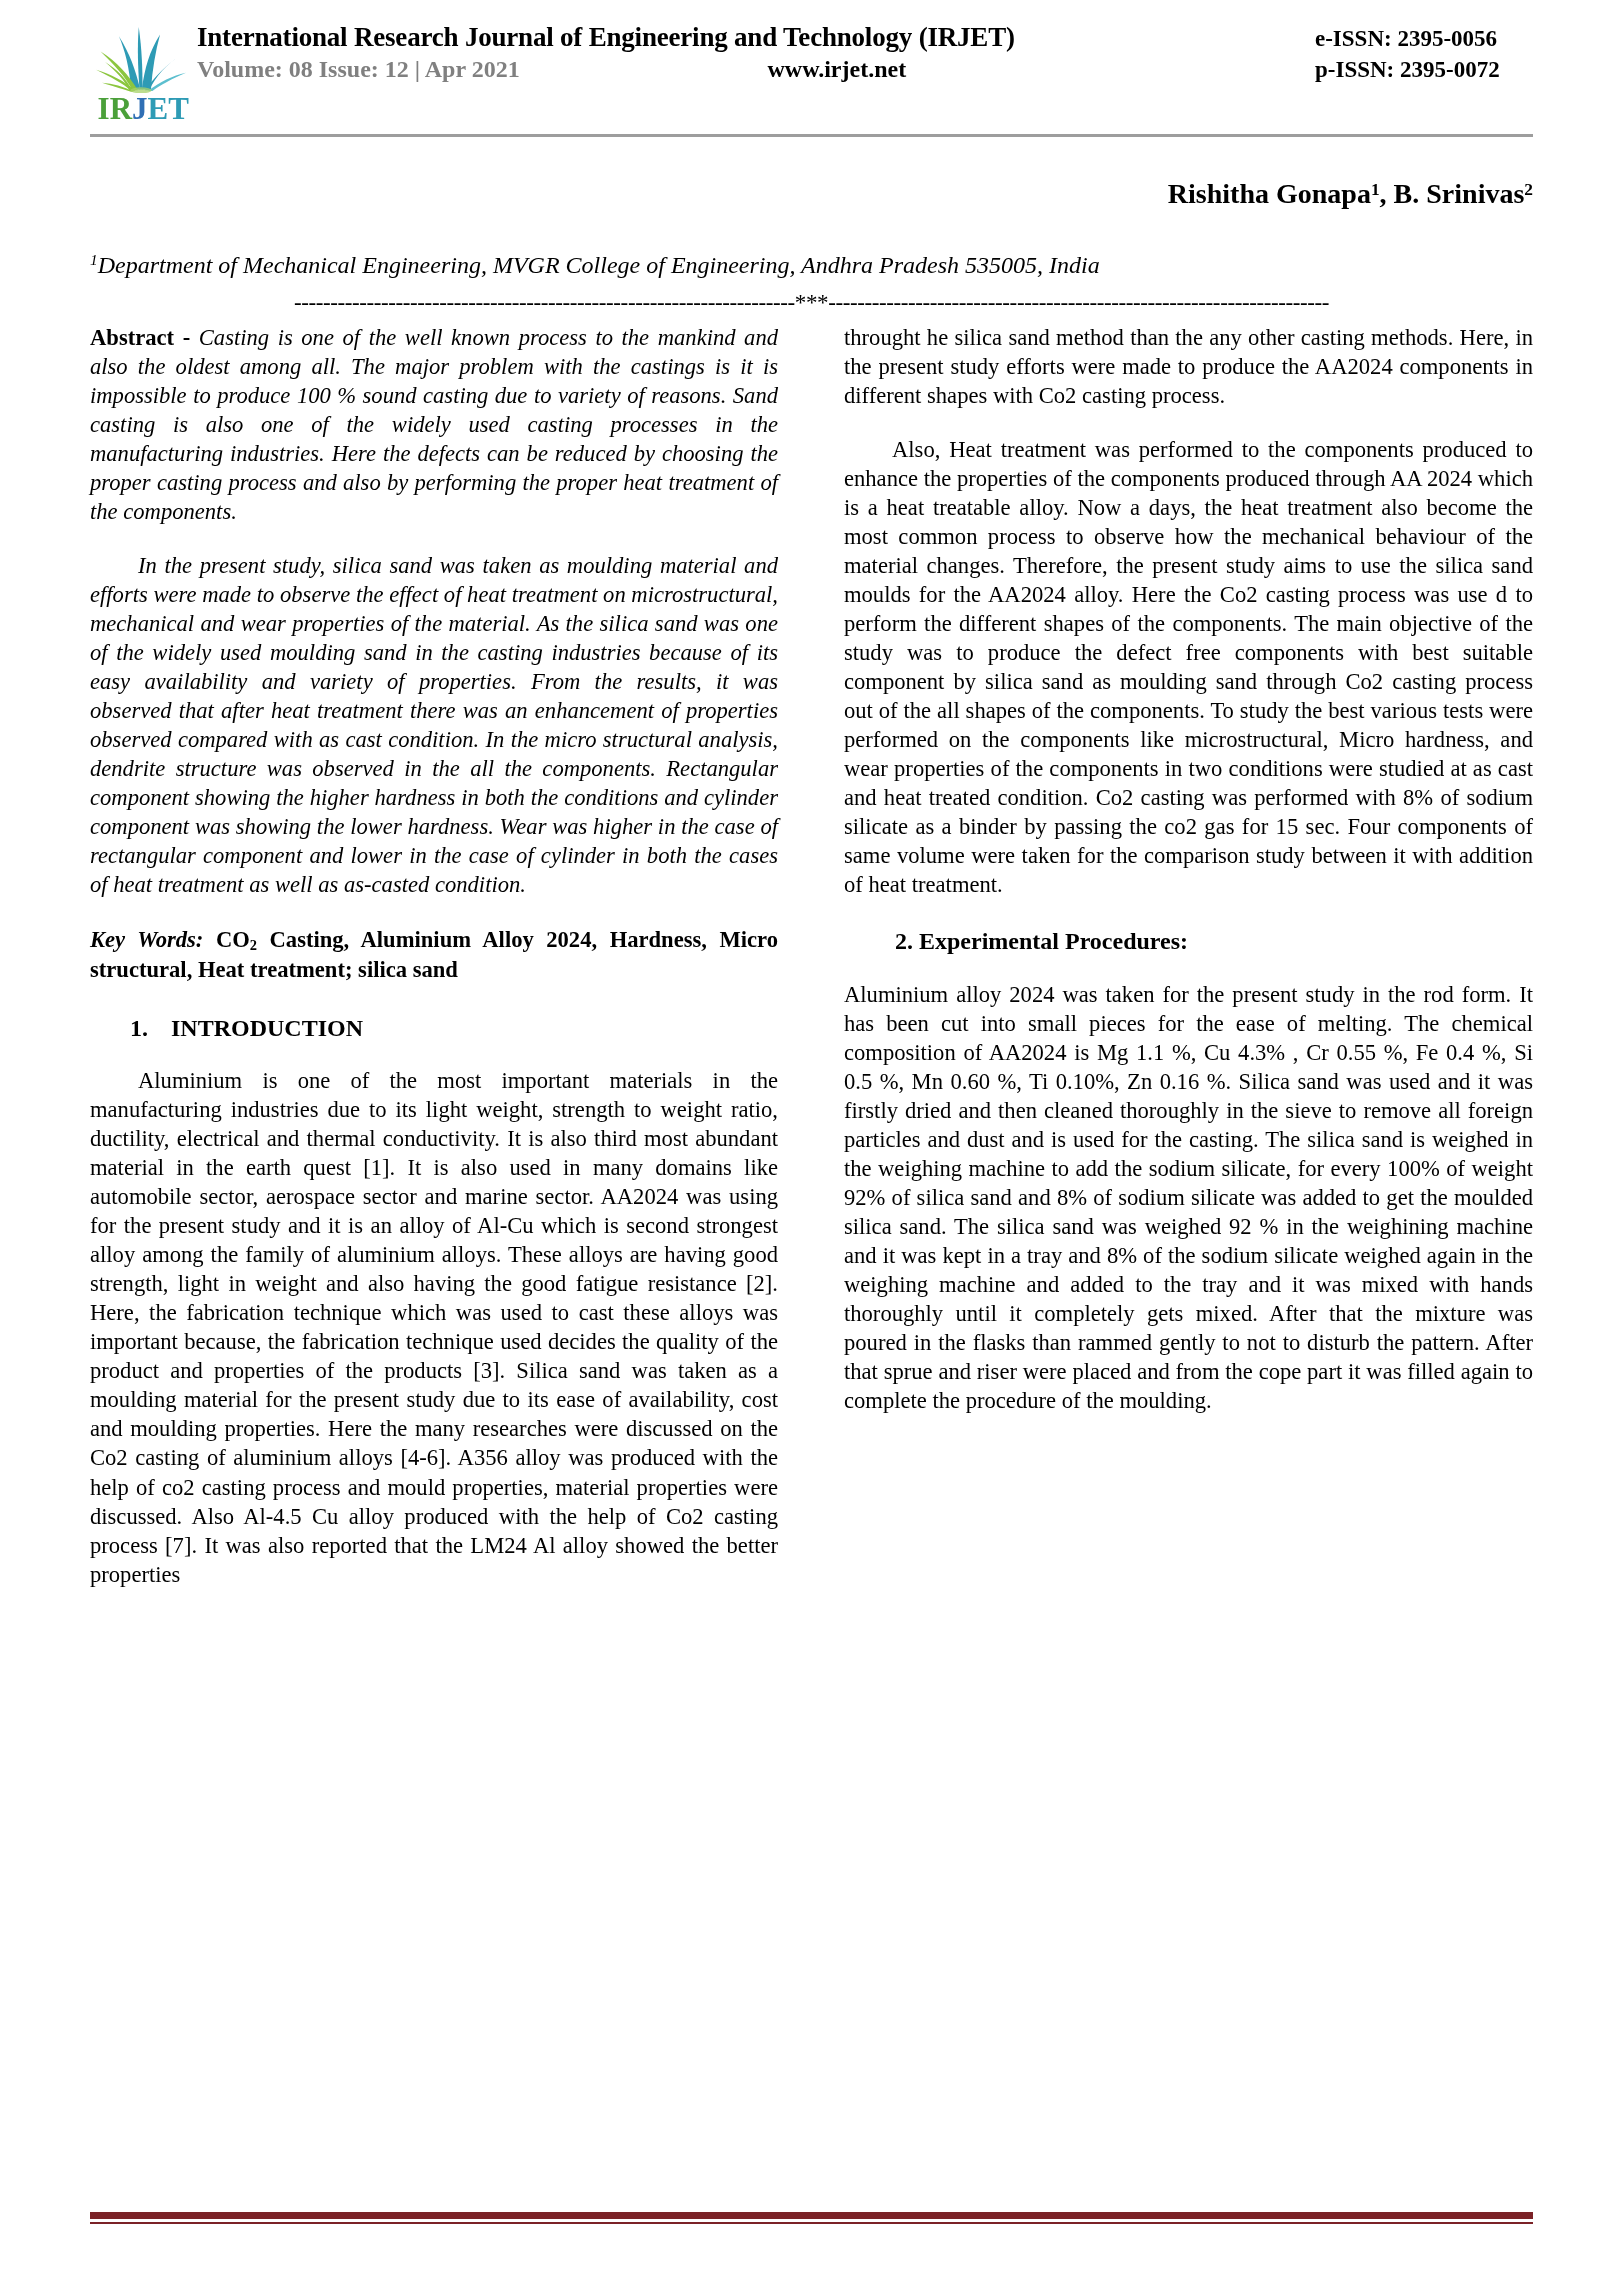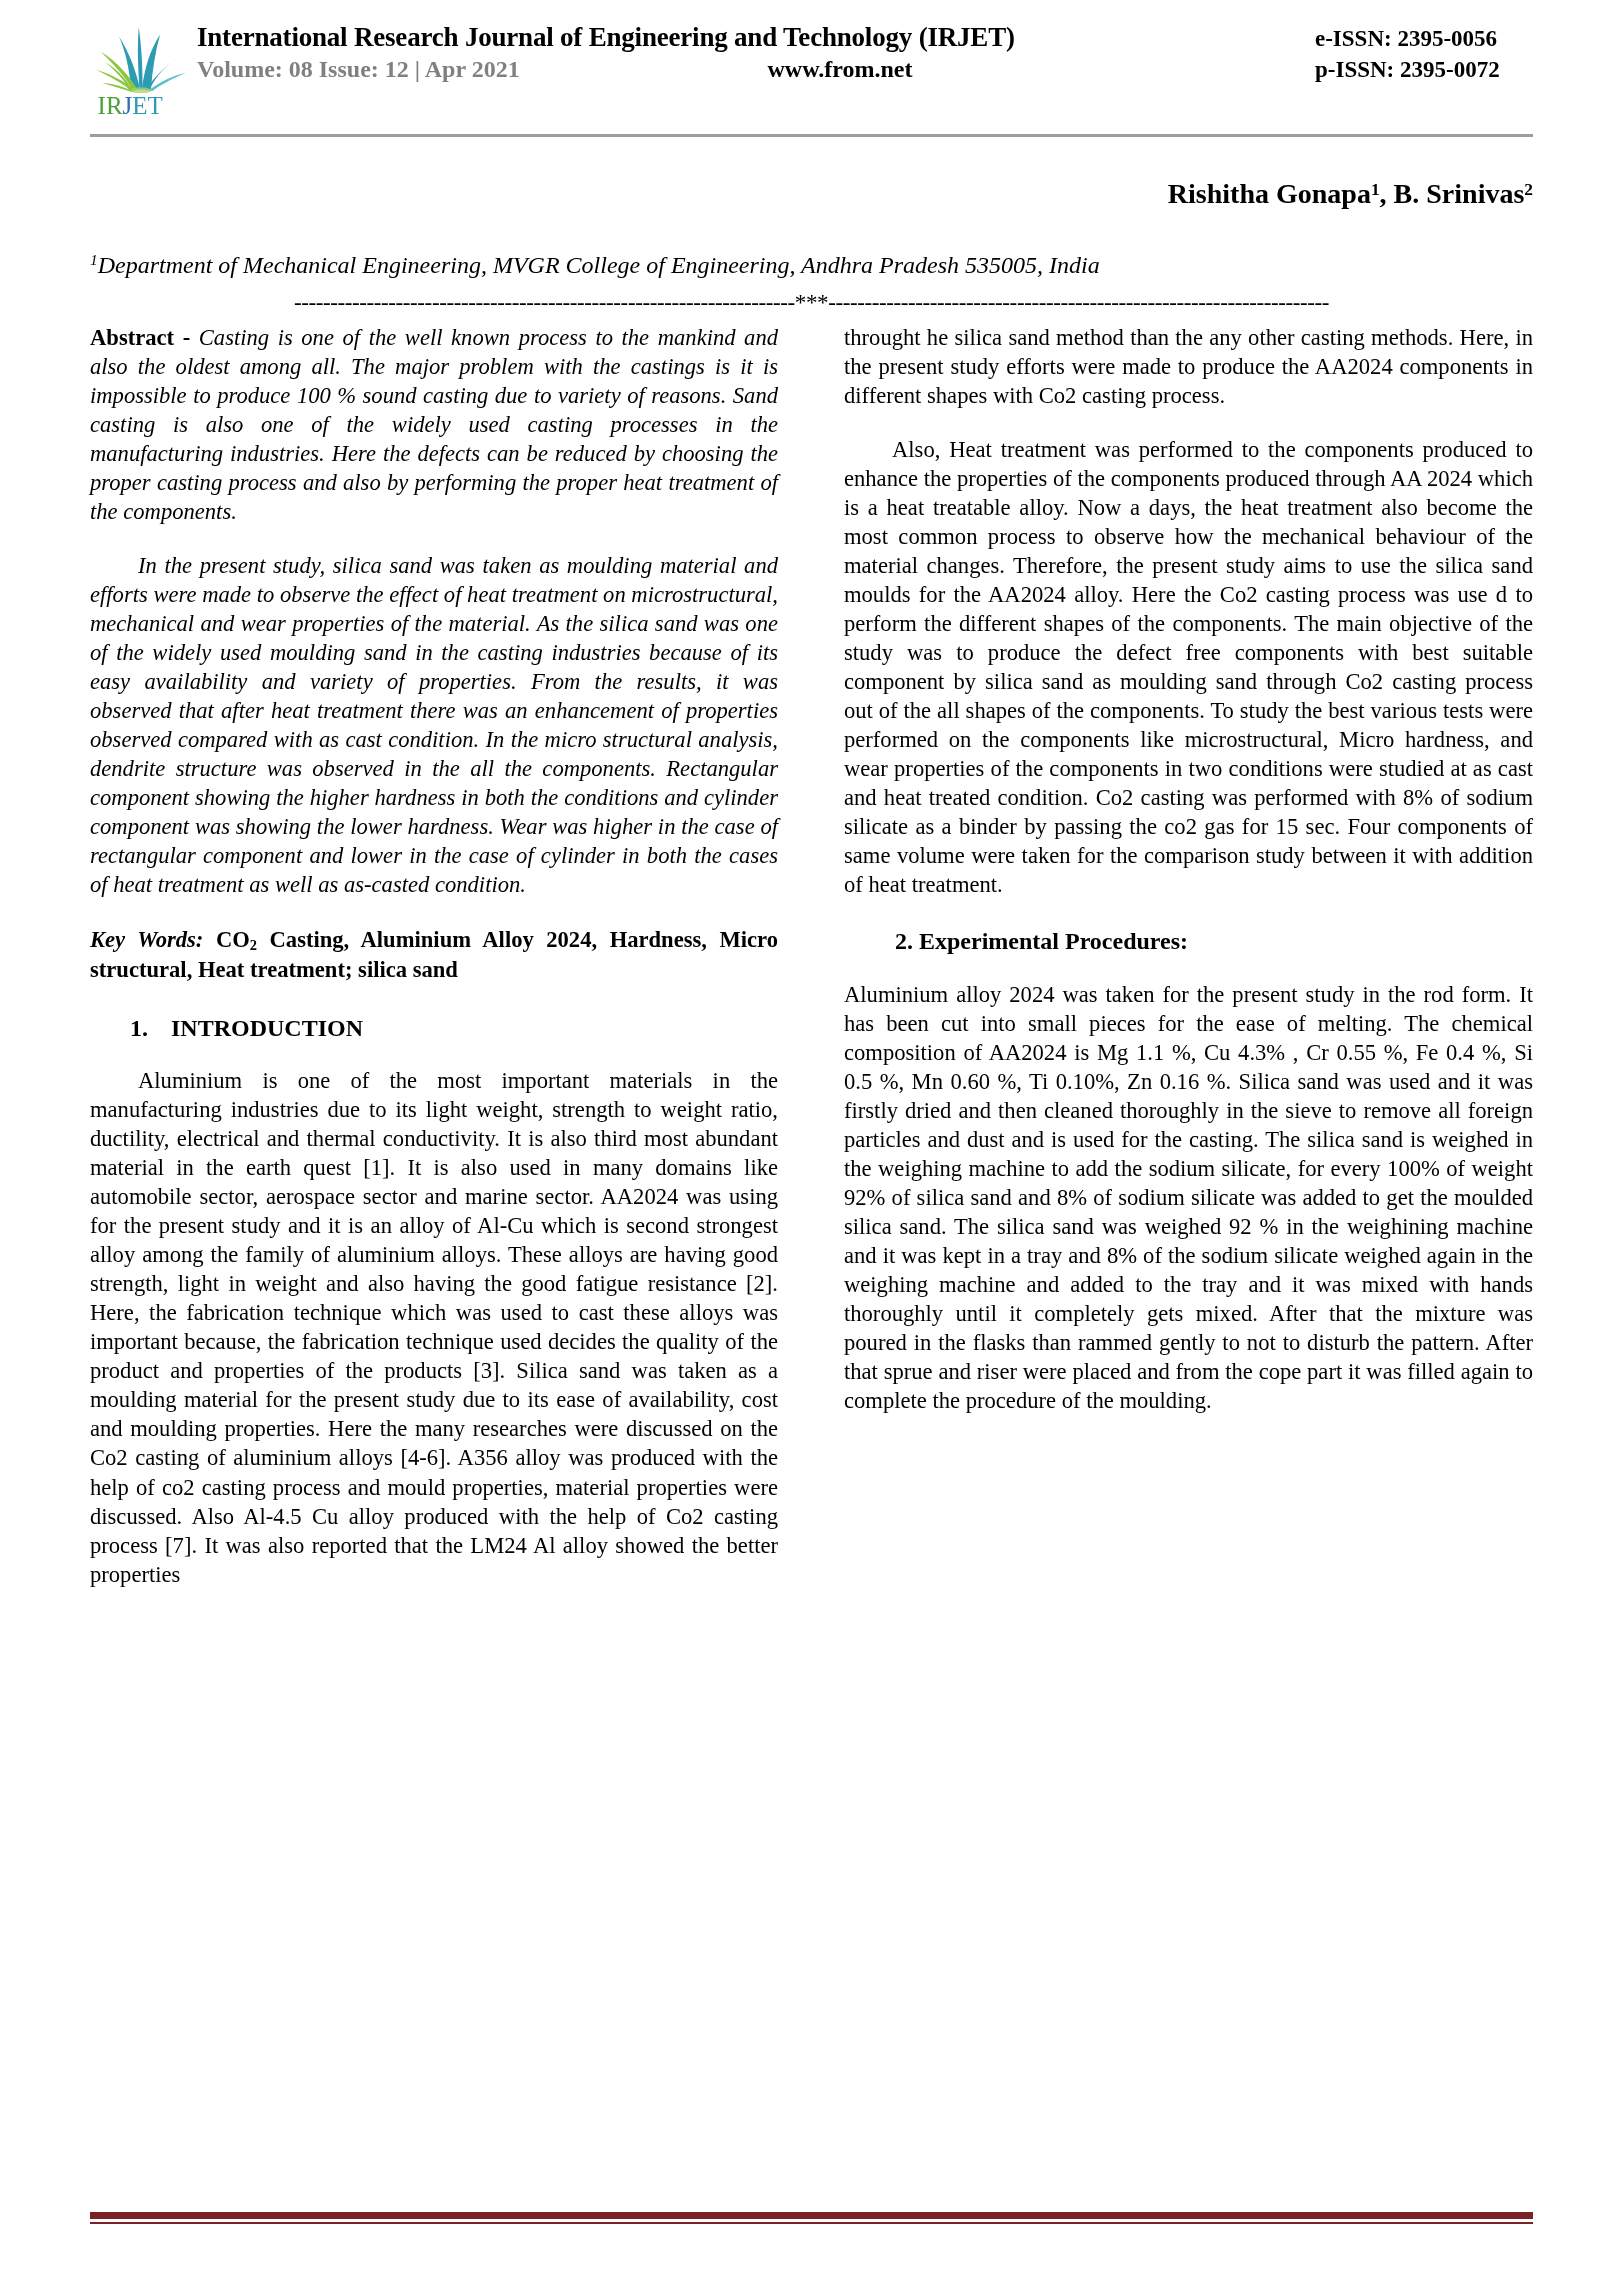--- a/index.html
+++ b/index.html
@@ -39,22 +39,22 @@
     height: 97px;
   }
   .logo-fan {
     position: relative;
     width: 90px;
     height: 71px;
   }
   .logo-fan svg { display: block; }
   .logo-word {
     font-family: "Liberation Serif", serif;
-    font-weight: 400;
-    font-size: 25px;
+    font-weight: 700;
+    font-size: 31px;
     letter-spacing: 0px;
     line-height: 1;
     margin-top: 0.8px;
     margin-left: 1.5px;
     white-space: nowrap;
   }
   .lg-r { color: #4BA03A; }
   .lg-j { color: #2F6FB5; }
   .lg-e { color: #2E9BB5; }
 
@@ -243,21 +243,21 @@
       </div>
       <div class="logo-word"><span class="lg-r">IR</span><span class="lg-j">J</span><span class="lg-e">ET</span></div>
     </div>
 
     <div class="head-grid">
       <div class="head-line1-left">International Research Journal of Engineering and Technology (IRJET)</div>
       <div class="issn">e-ISSN: 2395-0056</div>
 
       <div class="head-line2">
         <div class="journal-vol">Volume: 08 Issue: 12 | Apr 2021</div>
-        <div class="journal-url">www.from.net</div>
+        <div class="journal-url">www.irjet.net</div>
       </div>
       <div class="issn">p-ISSN: 2395-0072</div>
     </div>
   </div>
   <div class="head-rule"></div>
 
 
   <div class="authors"><span>Rishitha Gonapa</span><sup>1</sup><span>, </span><span>B. Srinivas</span><sup>2</sup></div>
 
   <div class="affiliation"><sup>1</sup><span>Department of Mechanical Engineering, MVGR College of Engineering, Andhra Pradesh 535005, India</span></div>

